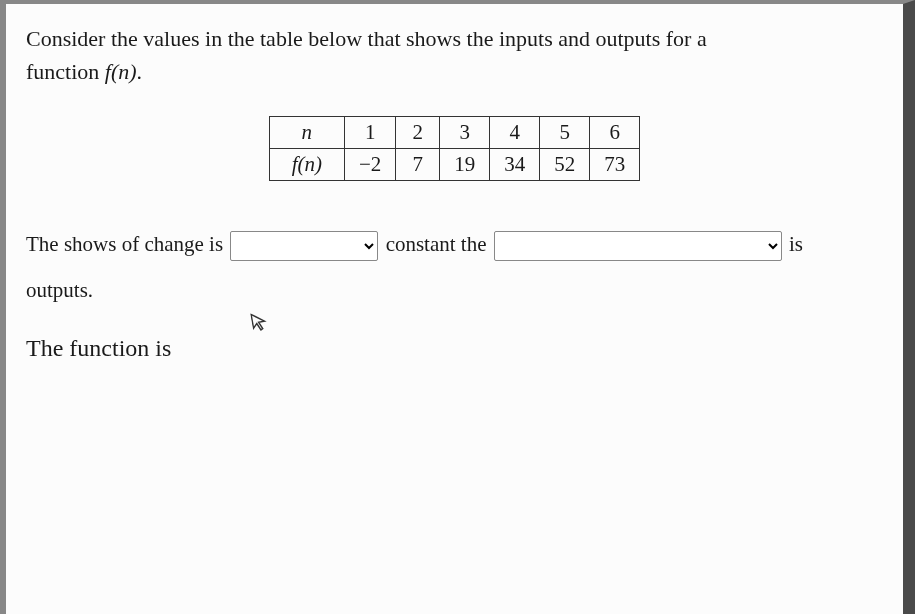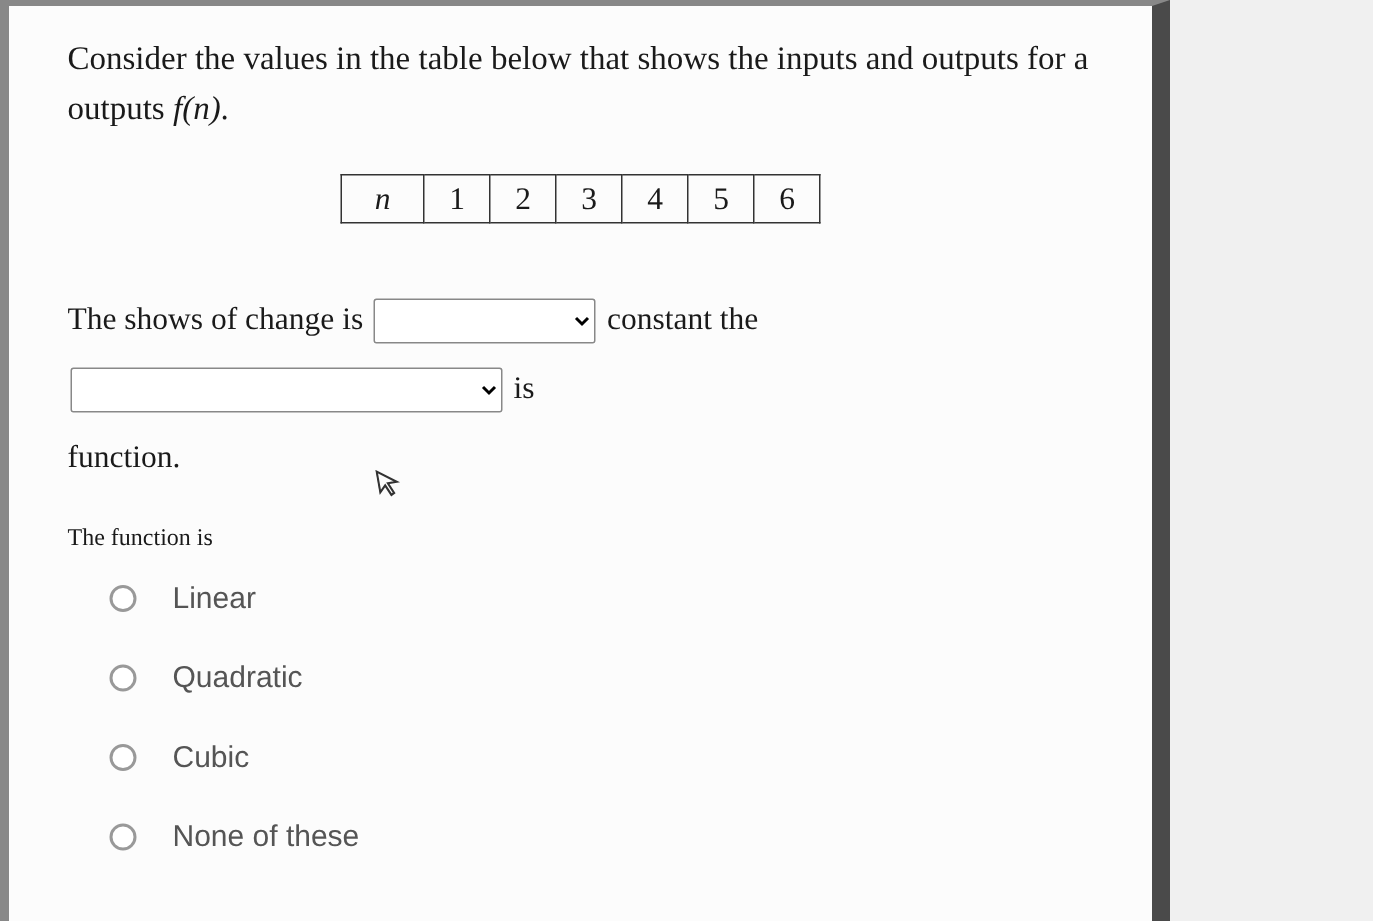--- a/index.html
+++ b/index.html
@@ -7,23 +7,23 @@
       padding: 0;
       box-sizing: border-box;
     }
     body {
       font-family: 'Times New Roman', Times, serif;
       background: #f0f0f0;
       padding: 0;
     }
     .page-wrapper {
       background: #fcfcfc;
-      width: 780px;
+      width: 915px;
       height: 614px;
-      padding: 18px 39px;
+      padding: 18px 20px;
       position: relative;
       border-top: 4px solid #888;
       border-left: 6px solid #888;
       border-right: 12px solid #4a4a4a;
     }
     .question-text {
       font-size: 22px;
       color: #1a1a1a;
       line-height: 1.5;
       margin-bottom: 28px;
@@ -69,21 +69,21 @@
       padding: 2px 4px;
       margin: 0 2px;
     }
     .select-small {
       width: 148px;
     }
     .select-large {
       width: 288px;
     }
     .section-label {
-      font-size: 16px;
+      font-size: 24px;
       color: #1a1a1a;
       margin-top: 22px;
       margin-bottom: 20px;
     }
     .options-list {
       list-style: none;
       padding-left: 28px;
     }
     .option-item {
       display: flex;
@@ -111,62 +111,53 @@
       transform: rotate(-10deg);
     }
   </style>
 </head>
 <body>
 
 <div class="page-wrapper">
 
   <div class="question-text">
     <span>Consider the values in the table below that shows the inputs and outputs for a</span><br>
-    <span>outputs </span><span class="math-fn"><span style="font-style:italic">f</span>(<span style="font-style:italic">n</span>)</span><span>.</span>
+    <span>function </span><span class="math-fn"><span style="font-style:italic">f</span>(<span style="font-style:italic">n</span>)</span><span>.</span>
   </div>
 
   <table class="data-table">
     <tbody>
         <tr>
       <td class="header-cell"><span style="font-style:italic">n</span></td>
       <td>1</td>
       <td>2</td>
       <td>3</td>
       <td>4</td>
       <td>5</td>
       <td>6</td>
     </tr>
+    <tr>
+      <td class="header-cell"><span style="font-style:italic">f</span>(<span style="font-style:italic">n</span>)</td>
+      <td>−2</td>
+      <td>7</td>
+      <td>19</td>
+      <td>34</td>
+      <td>52</td>
+      <td>73</td>
+    </tr>
   </tbody>
     </table>
 
   <div class="sentence-row">
     <span>The shows of change is </span><select class="inline-select select-small"><option></option></select><span> constant the </span><select class="inline-select select-large"><option></option></select><span> is</span><br>
-    <span>function.</span>
+    <span>outputs.</span>
   </div>
 
   <div class="cursor-arrow">
     <svg width="16" height="20" viewBox="0 0 16 20">
       <path d="M1 1 L1 15 L5 11 L8 18 L10 17 L7 10 L13 10 Z" fill="none" stroke="#333" stroke-width="1.4"></path>
     </svg>
   </div>
 
   <div class="section-label">The function is</div>
 
-  <ul class="options-list">
-    <li class="option-item">
-      <span class="radio-circle"></span>
-      <span>Linear</span>
-    </li>
-    <li class="option-item">
-      <span class="radio-circle"></span>
-      <span>Quadratic</span>
-    </li>
-    <li class="option-item">
-      <span class="radio-circle"></span>
-      <span>Cubic</span>
-    </li>
-    <li class="option-item" style="margin-bottom:0">
-      <span class="radio-circle"></span>
-      <span>None of these</span>
-    </li>
-  </ul>
 
 </div>
 
 </body></html>

